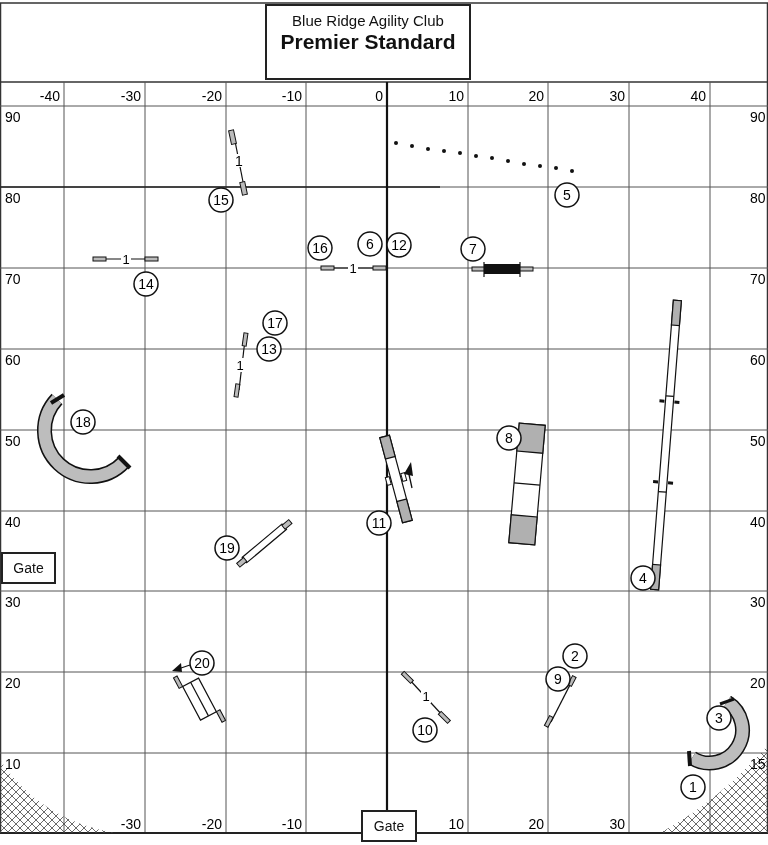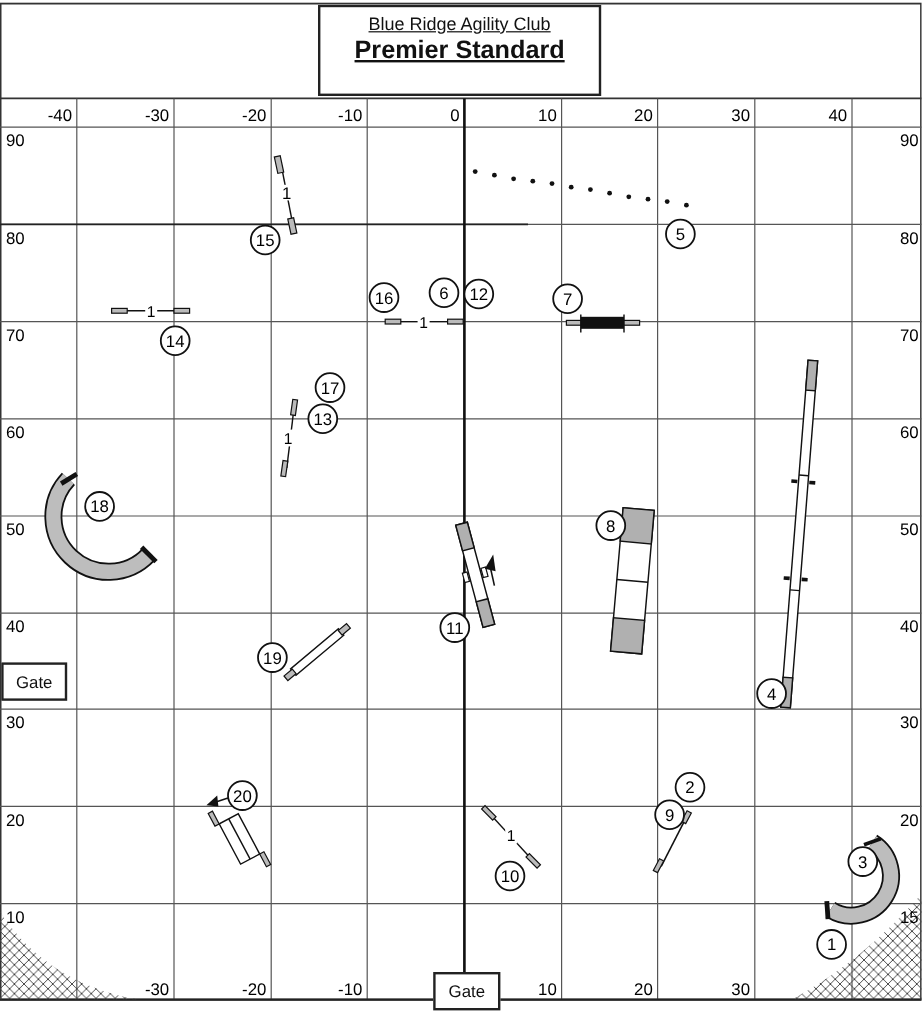--- a/index.html
+++ b/index.html
@@ -1,19 +1,19 @@
 <!DOCTYPE html>
 <html><head>
 <meta charset="utf-8">
 <style>
   html, body { margin: 0; padding: 0; background: #ffffff; }
   body { width: 768px; height: 845px; position: relative; overflow: hidden;
          font-family: "Liberation Sans", sans-serif; color: #111; }
-  .title-box { position: absolute; left: 265px; top: 4px; width: 236px; height: 76px;
-               border: 2px solid #222; background: #fff; text-align: center; box-sizing: border-box; z-index: 5; text-decoration: underline; }
+  .title-box { position: absolute; left: 265px; top: 4px; width: 206px; height: 76px;
+               border: 2px solid #222; background: #fff; text-align: center; box-sizing: border-box; z-index: 5; }
   .title-club { font-size: 15px; margin-top: 6px; }
   .title-name { font-size: 21px; font-weight: bold; margin-top: 1px; }
   .title-meta { font-size: 14px; margin-top: 2px; }
   svg.map { position: absolute; left: 0; top: 0; }
   .xlab { font-size: 14px; }
   .ylab { font-size: 14px; }
   .num { font-size: 14px; }
   .gate-box { position: absolute; background: #fff; border: 2px solid #222; font-size: 14px;
               display: flex; align-items: center; justify-content: center; box-sizing: border-box; z-index: 6; }
 </style>

